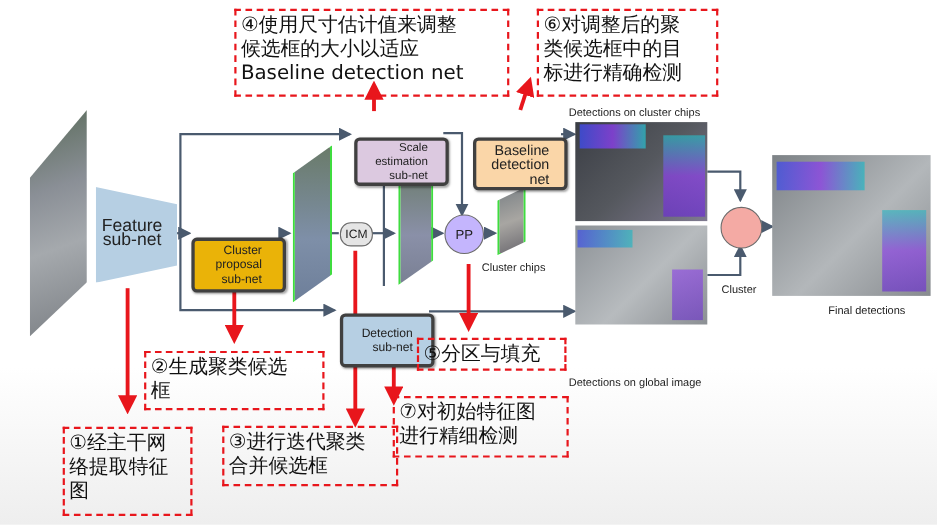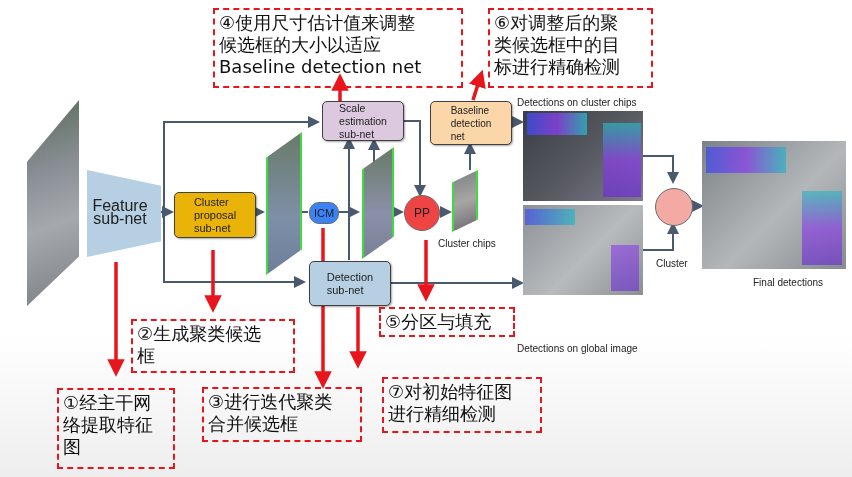--- a/index.html
+++ b/index.html
@@ -1,22 +1,22 @@
 <!DOCTYPE html>
 <html><head>
 <meta charset="utf-8">
 <style>
   html,body{margin:0;padding:0;}
   body{width:852px;height:477px;position:relative;overflow:hidden;
     background:linear-gradient(#ffffff 0%,#ffffff 70%,#eeeeee 100%);
     font-family:"Liberation Sans","DejaVu Sans",sans-serif;}
   .abs{position:absolute;}
-  .box{position:absolute;border:1px solid #404040;border-radius:5px;
-    display:flex;align-items:center;justify-content:center;text-align:left;
-    font-size:11px;line-height:13px;color:#222;box-shadow:1px 1px 2px rgba(0,0,0,.35);}
+  .box{position:absolute;border:3px solid #404040;border-radius:5px;
+    display:flex;align-items:center;justify-content:center;text-align:right;
+    font-size:11px;line-height:13px;color:#222;box-shadow:1px 1px 2px rgba(0,0,0,.35);margin-top:24px;}
   .circ{position:absolute;border:1px solid #6b6b6b;border-radius:50%;
     display:flex;align-items:center;justify-content:center;font-size:11px;color:#222;}
   .lbl{position:absolute;font-size:16px;color:#222;white-space:nowrap;}
   .note{position:absolute;border:2px dashed #e8161c;padding:2px 4px;
     font-family:"DejaVu Sans",sans-serif;font-size:18px;line-height:22px;color:#111;box-sizing:border-box;}
   .photo{position:absolute;background:linear-gradient(135deg,#6d7378 0%,#9aa0a4 40%,#5d6266 100%);}
   svg{position:absolute;left:0;top:0;}
 </style>
 </head>
 <body>
@@ -83,36 +83,36 @@
 <div class="lbl" style="left:92px;top:199px;width:56px;text-align:center;white-space:pre-line;line-height:13px;">Feature
 sub-net</div>
 
 <div class="box" style="left:174px;top:192px;width:80px;height:44px;background:#eab308;white-space:pre-line;">Cluster
 proposal
 sub-net</div>
 
 <div class="photo" style="left:266px;top:132px;width:36px;height:143px;border:2px solid #3fdc3f;box-sizing:border-box;
      clip-path:polygon(0 18%,100% 0,100% 82%,0 100%);background:linear-gradient(180deg,#6a7b6a,#7e8fa8 60%,#6e7f9a);"></div>
 
-<div class="circ" style="left:309px;top:202px;width:28px;height:20px;border-radius:10px;background:#3b82f6;">ICM</div>
+<div class="circ" style="left:309px;top:202px;width:28px;height:20px;border-radius:10px;background:#e5e5e5;">ICM</div>
 
 <div class="photo" style="left:362px;top:147px;width:32px;height:112px;border:2px solid #3fdc3f;box-sizing:border-box;
      clip-path:polygon(0 20%,100% 0,100% 80%,0 100%);background:linear-gradient(180deg,#6a7b6a,#8a90a8 60%,#7a8094);"></div>
 
 <div class="box" style="left:322px;top:101px;width:80px;height:38px;background:#dcc9e0;white-space:pre-line;font-size:10.5px;">Scale
 estimation
 sub-net</div>
 
-<div class="circ" style="left:404px;top:195px;width:34px;height:34px;background:#ef4444;font-size:12px;">PP</div>
+<div class="circ" style="left:404px;top:195px;width:34px;height:34px;background:#c4b5fd;font-size:12px;">PP</div>
 
 <div class="photo" style="left:452px;top:170px;width:26px;height:62px;border:2px solid #3fdc3f;box-sizing:border-box;
      clip-path:polygon(0 20%,100% 0,100% 80%,0 100%);background:linear-gradient(160deg,#7c8286,#a8a6a2,#6c6a70);"></div>
 <div class="lbl" style="left:438px;top:238px;font-size:10px;">Cluster chips</div>
 
-<div class="box" style="left:430px;top:101px;width:80px;height:42px;background:#fad6a8;white-space:pre-line;font-size:10px;">Baseline
+<div class="box" style="left:430px;top:101px;width:80px;height:42px;background:#fad6a8;white-space:pre-line;font-size:13px;">Baseline
 detection
 net</div>
 
 <div class="box" style="left:309px;top:261px;width:80px;height:43px;background:#b6cfe3;white-space:pre-line;">Detection
 sub-net</div>
 
 <div class="lbl" style="left:517px;top:97px;font-size:10px;">Detections on cluster chips</div>
 <div class="photo" style="left:523px;top:111px;width:120px;height:90px;background:linear-gradient(135deg,#3a3d44 0%,#55585e 50%,#7f7a90 100%);">
   <div class="abs" style="left:4px;top:2px;width:60px;height:22px;background:linear-gradient(90deg,#3e4de8,#8a3ee8,#2bb6c0);opacity:.8"></div>
   <div class="abs" style="left:80px;top:12px;width:38px;height:74px;background:linear-gradient(180deg,#2bb6c0,#8a3ee8,#6b2fd0);opacity:.7"></div>
@@ -140,14 +140,14 @@
 类候选框中的目
 标进行精确检测</div>
 <div class="note" style="left:131px;top:319px;width:164px;height:54px;white-space:pre-line;">②生成聚类候选
 框</div>
 <div class="note" style="left:379px;top:307px;width:136px;height:30px;white-space:pre-line;">⑤分区与填充</div>
 <div class="note" style="left:57px;top:388px;width:118px;height:81px;white-space:pre-line;">①经主干网
 络提取特征
 图</div>
 <div class="note" style="left:202px;top:387px;width:160px;height:55px;white-space:pre-line;">③进行迭代聚类
 合并候选框</div>
-<div class="note" style="left:357px;top:377px;width:160px;height:56px;white-space:pre-line;margin-left:25px;">⑦对初始特征图
+<div class="note" style="left:357px;top:360px;width:160px;height:56px;white-space:pre-line;">⑦对初始特征图
 进行精细检测</div>
 
 </body></html>

